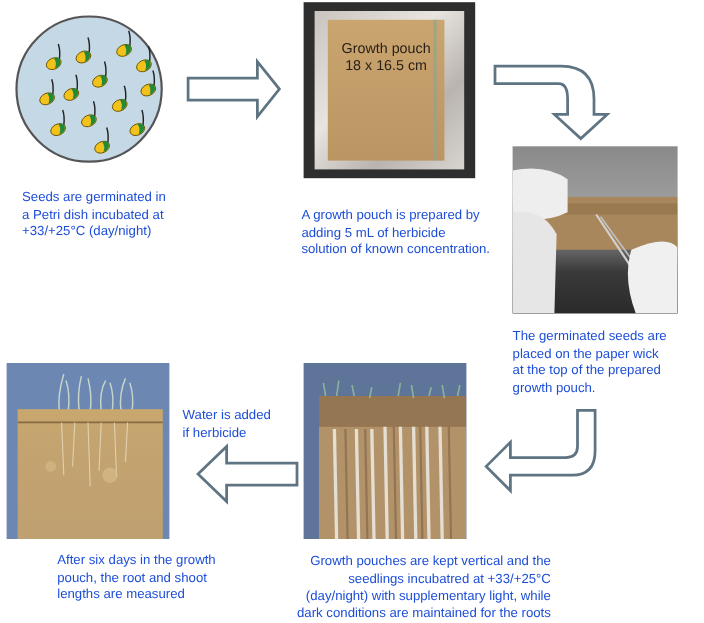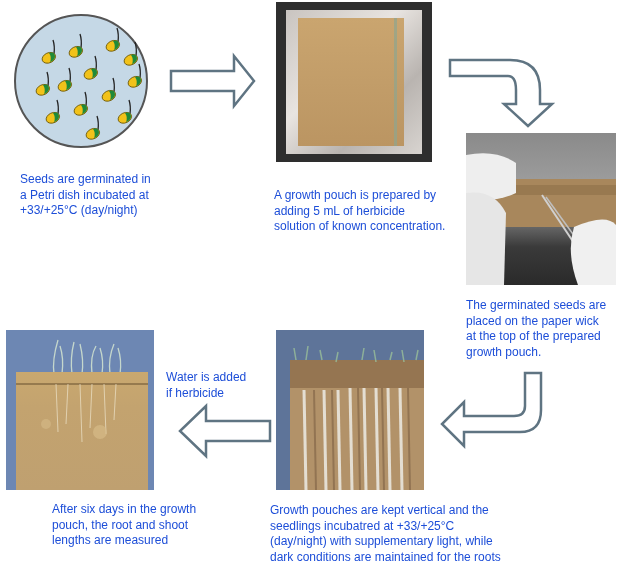--- a/index.html
+++ b/index.html
@@ -57,20 +57,22 @@
 +33/+25°C (day/night)</div>
 
 <svg class="abs" style="left:168px; top:52px;" width="90" height="58">
   <path d="M3 19 L66 19 L66 4 L86 29 L66 54 L66 39 L3 39 Z" fill="#fff" stroke="#5f7482" stroke-width="2.5" stroke-linejoin="miter"></path>
 </svg>
 
 <div class="photo pouch-photo">
   <div class="pouch-plastic"></div>
   <div class="pouch-paper"></div>
   <div class="pouch-stripe"></div>
+  <div class="pouch-label">Growth pouch
+18 x 16.5 cm</div>
 </div>
 <div class="caption" style="left:274px; top:188px;">A growth pouch is prepared by
 adding 5 mL of herbicide
 solution of known concentration.</div>
 
 <svg class="abs" style="left:448px; top:58px;" width="120" height="72">
   <path d="M2 2 L62 2 Q92 2 92 32 L92 46 L104 46 L80 68 L56 46 L68 46 L68 32 Q68 18 60 18 L2 18 Z" fill="#fff" stroke="#5f7482" stroke-width="2.5" stroke-linejoin="miter"></path>
 </svg>
 
 <div class="photo hands-photo">
@@ -122,21 +124,21 @@
           <line x1="60" y1="32" x2="62" y2="22"></line>
         <line x1="86" y1="30" x2="88" y2="18"></line>
           <line x1="100" y1="32" x2="98" y2="20"></line>
         <line x1="114" y1="30" x2="116" y2="22"></line>
           <line x1="128" y1="32" x2="126" y2="20"></line>
         <line x1="140" y1="30" x2="142" y2="20"></line>
       </g>
     </g>
   </svg>
 </div>
-<div class="caption" style="left:270px; top:503px;">Growth pouches are kept vertical and the
+<div class="caption" style="left:270px; top:503px;text-align:right;">Growth pouches are kept vertical and the
 seedlings incubatred at +33/+25°C
 (day/night) with supplementary light, while
 dark conditions are maintained for the roots</div>
 
 <div class="caption" style="left:166px; top:370px;">Water is added
 if herbicide</div>
 <svg class="abs" style="left:176px; top:402px;" width="98" height="58">
   <path d="M94 19 L30 19 L30 4 L4 29 L30 54 L30 39 L94 39 Z" fill="#fff" stroke="#5f7482" stroke-width="2.5" stroke-linejoin="miter"></path>
 </svg>
 

